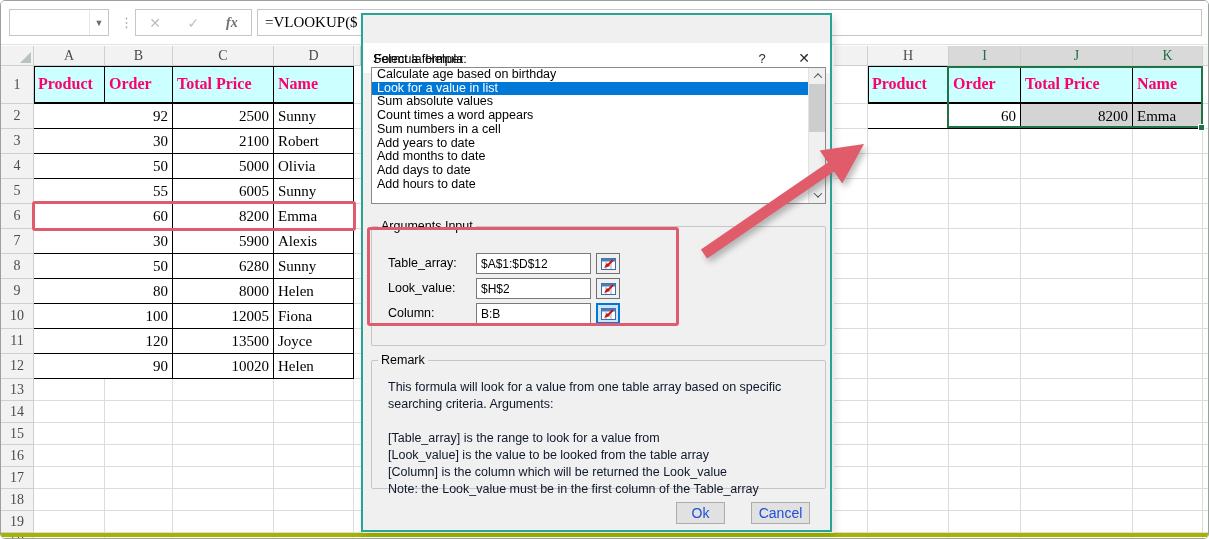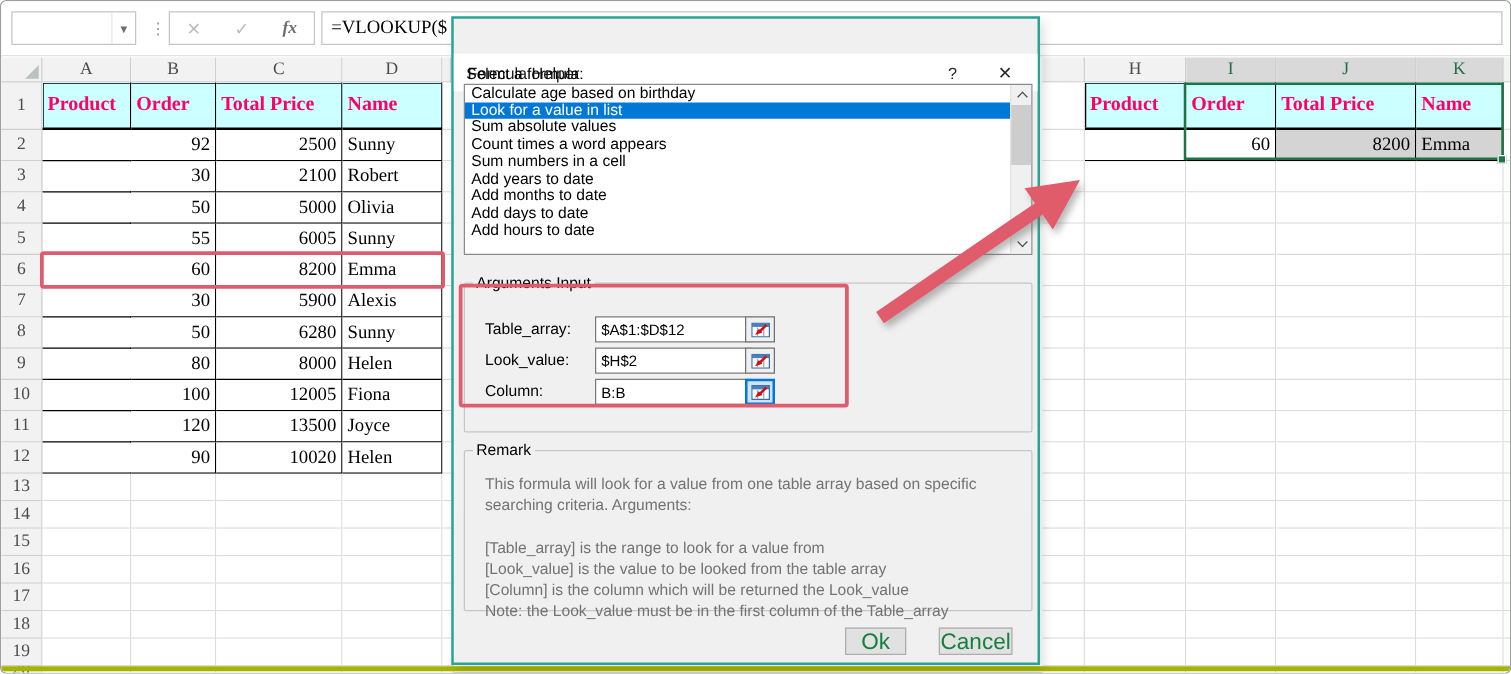--- a/index.html
+++ b/index.html
@@ -66,29 +66,29 @@
   .chev { width:6px; height:6px; border-right:1px solid #4a4a4a; border-bottom:1px solid #4a4a4a; }
   .chev.up { transform:rotate(-135deg) translate(-1px,-1px); }
   .chev.dn { transform:rotate(45deg) translate(-1px,-1px); }
   #sthumb { position:absolute; left:0; top:16px; width:17px; height:48px; background:#cdcdcd; }
 
   fieldset { position:absolute; border:1px solid #c6c6c6; border-radius:2px; background:#f0f0f0; }
   legend { font-size:12.5px; color:#000; margin-left:6px; padding:0 3px; }
   #fs-args { left:8px; top:204px; width:455px; height:127px; }
   .argrow { position:absolute; left:0; width:100%; height:21px; }
   .arglabel { position:absolute; left:16px; top:3px; font-size:12.5px; }
-  .arginput { position:absolute; left:104px; top:0; width:126px; height:21px; border:1px solid #7a7a7a; background:#fff; font:12px "Liberation Sans", sans-serif; padding-left:4px; outline:none; }
+  .arginput { position:absolute; left:104px; top:0; width:115px; height:21px; border:1px solid #7a7a7a; background:#fff; font:12px "Liberation Sans", sans-serif; padding-left:4px; outline:none; }
   .picker { position:absolute; left:224px; top:0; width:24px; height:21px; background:#f0f0f0; border:1px solid #707070; display:flex; align-items:center; justify-content:center; padding:0; }
   .picker.focused { border:2px solid #0078d7; background:#cfe4f7; }
 
   #fs-remark { left:8px; top:338px; width:455px; height:136px; }
   #remark-lines { position:absolute; left:16px; top:12px; right:10px; }
-  .rline { font-size:12.5px; line-height:17px; color:#737373; min-height:17px; white-space:nowrap; }
-
-  .btn { position:absolute; top:487px; height:22px; background:#e1e1e1; border:1px solid #adadad; font-size:18px; color:#15803d; }
+  .rline { font-size:12.5px; line-height:17px; color:#0f172a; min-height:17px; white-space:nowrap; }
+
+  .btn { position:absolute; top:487px; height:22px; background:#e1e1e1; border:1px solid #adadad; font-size:14px; color:#1d4ed8; }
   #btn-ok { left:313px; width:49px; }
   #btn-cancel { left:388px; width:59px; }
 
   
   .redbox { position:absolute; border:3px solid #df5b6e; border-radius:3px; z-index:50; pointer-events:none; }
   #red-row6 { left:31px; top:200px; width:324px; height:30px; }
   #red-args { left:366px; top:226px; width:312px; height:99px; }
   #arrow-svg { position:absolute; left:0; top:0; width:1209px; height:539px; z-index:55; pointer-events:none; }
   #arrow-svg polygon { fill:#e05c6b; filter:drop-shadow(3px 4px 3px rgba(100,100,100,.45)); }
 

